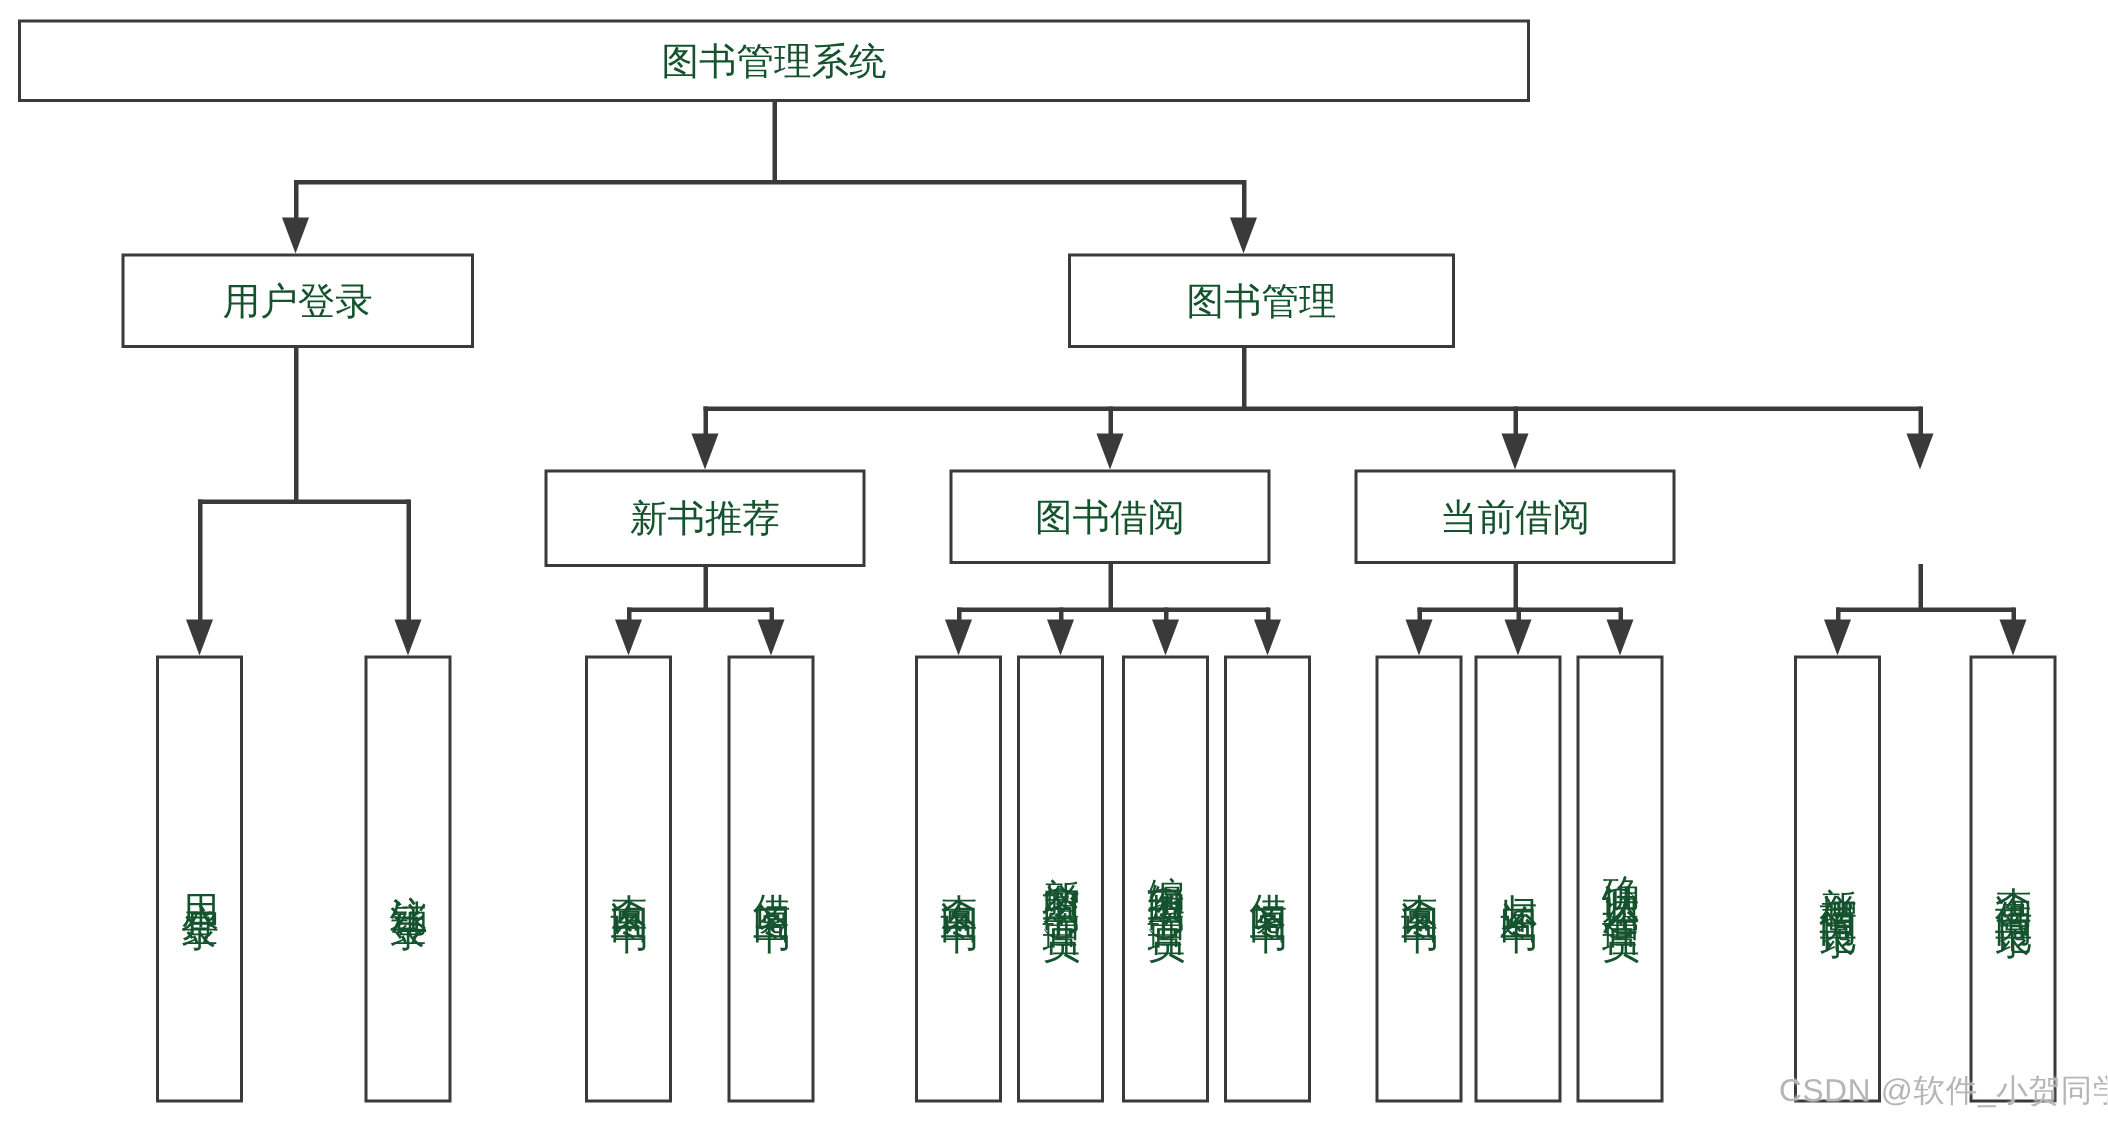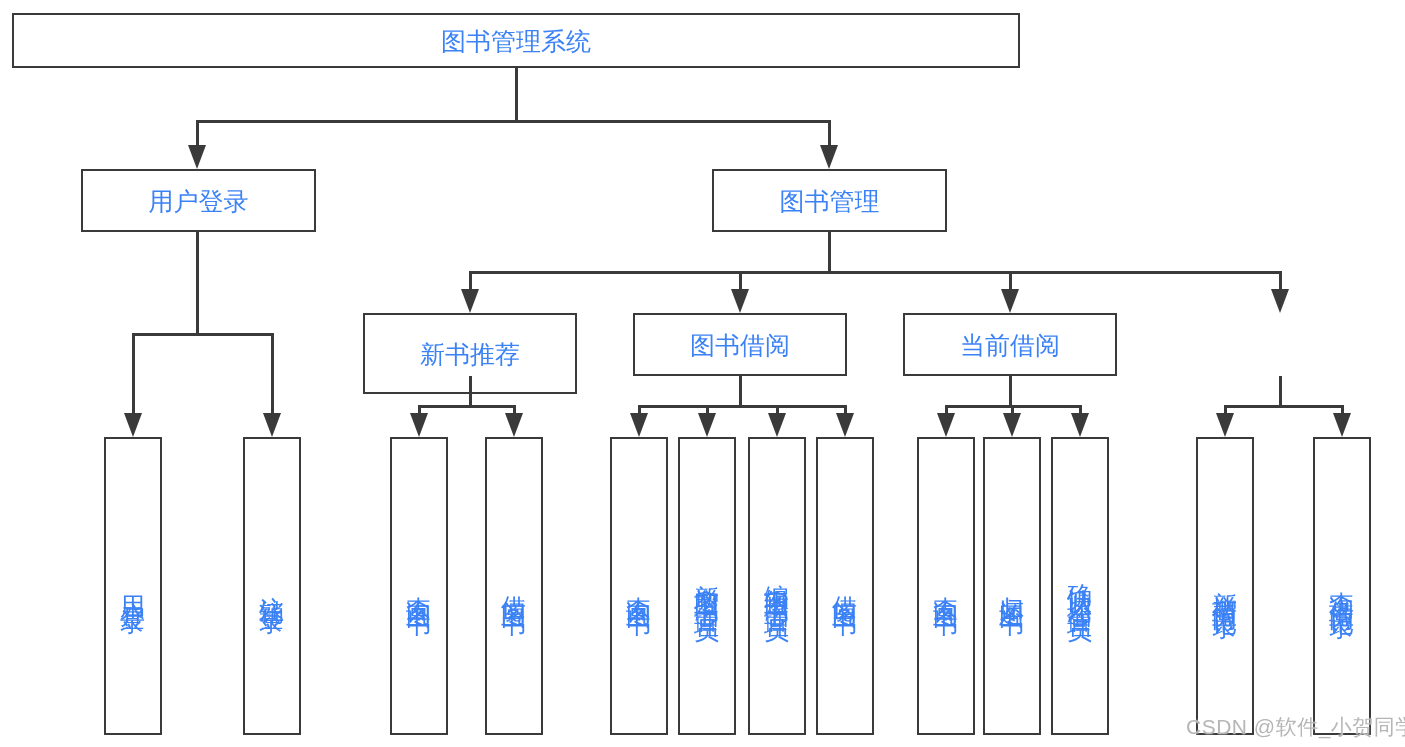--- a/index.html
+++ b/index.html
@@ -4,21 +4,21 @@
 <style>
   html,body{margin:0;padding:0;background:#ffffff;}
   body{font-family:"Liberation Sans","DejaVu Sans",sans-serif;}
   #stage{position:relative;width:1405px;height:747px;background:#ffffff;overflow:hidden;}
 
   .node{
     position:absolute;
     box-sizing:border-box;
     border:2.5px solid #3a3a3a;
     background:#ffffff;
-    color:#3b82f6;
+    color:#14532d;
     display:flex;
     align-items:center;
     justify-content:center;
     font-size:25px;
     text-align:center;
     line-height:1.2;
   }
   .vnode span{
     writing-mode:vertical-rl;
     text-orientation:mixed;
@@ -51,25 +51,25 @@
 <div id="stage">
 
   <div class="node" style="left:12px;top:13px;width:1008px;height:55px;">
     <span>图书管理系统</span>
   </div>
 
   <div class="node" style="left:81px;top:169px;width:235px;height:63px;">
     <span>用户登录</span>
   </div>
 
-  <div class="node" style="left:712px;top:169px;width:235px;height:63px;">
+  <div class="node" style="left:712px;top:169px;width:258px;height:63px;">
     <span>图书管理</span>
   </div>
 
-  <div class="node" style="left:363px;top:313px;width:214px;height:81px;">
+  <div class="node" style="left:363px;top:313px;width:214px;height:65px;">
     <span>新书推荐</span>
   </div>
 
   <div class="node" style="left:633px;top:313px;width:214px;height:63px;">
     <span>图书借阅</span>
   </div>
 
   <div class="node" style="left:903px;top:313px;width:214px;height:63px;">
     <span>当前借阅</span>
   </div>

